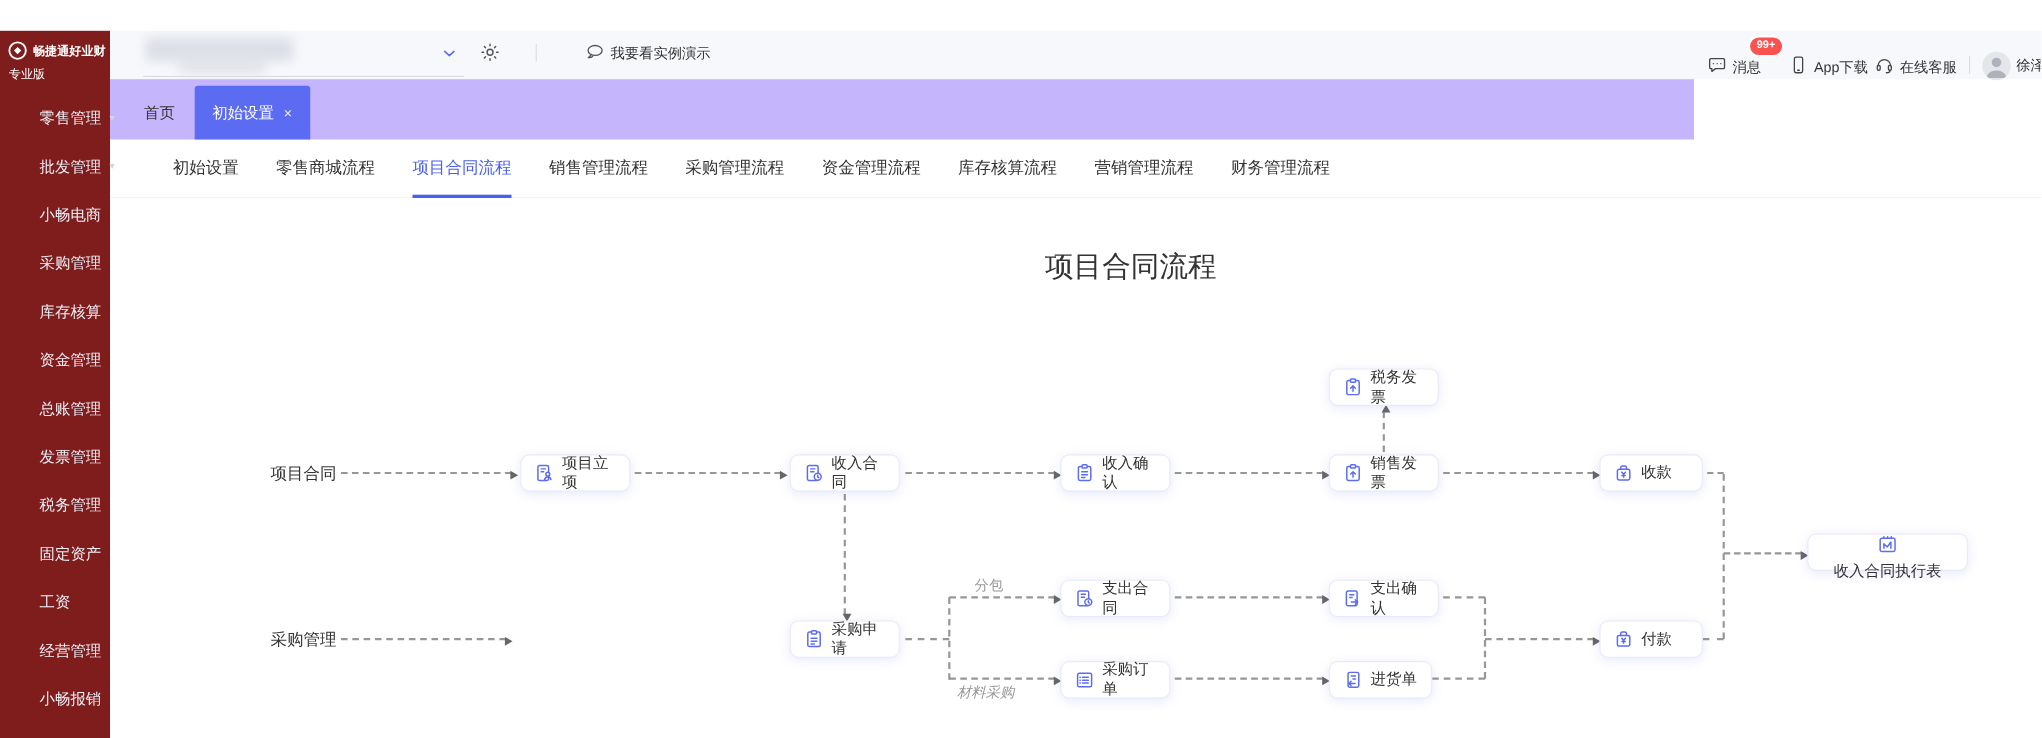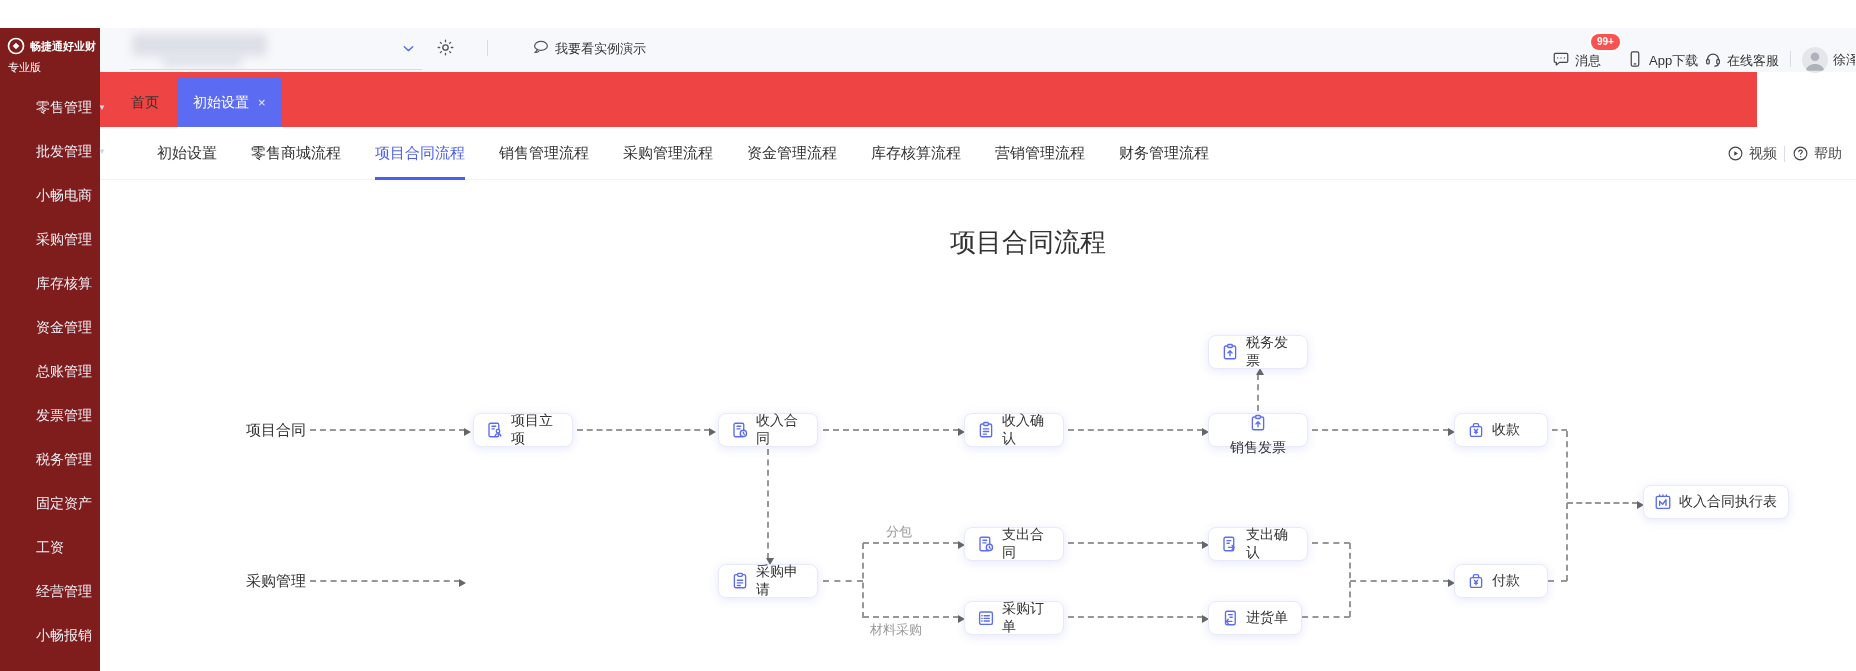--- a/index.html
+++ b/index.html
@@ -2,21 +2,21 @@
 <html><head>
 <meta charset="utf-8">
 <style>
   * { margin:0; padding:0; box-sizing:border-box; }
   html,body { width:1856px; height:671px; overflow:hidden; background:#fff;
     font-family:"Liberation Sans","DejaVu Sans",sans-serif; }
   .abs { position:absolute; }
 
   
   .hdr-band { position:absolute; left:0; top:28px; width:1856px; height:44px; background:#f7f8fb; }
-  .tab-band { position:absolute; left:0; top:72px; width:1757px; height:55px; background:#ef4444; }
+  .tab-band { position:absolute; left:0; top:72px; width:1540px; height:55px; background:#c4b5fd; }
 
   .blur-blob { position:absolute; background:#c7ccd6; filter:blur(5px); opacity:.55; border-radius:3px; }
   .company-line { position:absolute; left:130px; top:41px; width:292px; height:0; border-bottom:1px solid #d8dbe2; }
 
   .hdr-item { display:flex; align-items:center; gap:5px; font-size:13px; color:#333; cursor:pointer; }
   .hdr-divider { width:1px; height:16px; background:#d9dce2; }
 
   .badge { position:absolute; left:1591px; top:6px; height:16px; padding:0 6px; background:#fa5151;
     border-radius:9px; color:#fff; font-size:10px; font-weight:bold; line-height:16px;
     box-shadow:0 0 0 2px #fff; z-index:3; }
@@ -190,47 +190,29 @@
     <span class="wtab">初始设置</span>
     <span class="wtab">零售商城流程</span>
     <span class="wtab active">项目合同流程</span>
     <span class="wtab">销售管理流程</span>
     <span class="wtab">采购管理流程</span>
     <span class="wtab">资金管理流程</span>
     <span class="wtab">库存核算流程</span>
     <span class="wtab">营销管理流程</span>
     <span class="wtab">财务管理流程</span>
 
-    <div class="wtabs-right">
-      <span style="display:flex;align-items:center;gap:5px;cursor:pointer;">
-        <svg width="17" height="17" viewBox="0 0 24 24" fill="none" stroke="#444" stroke-width="1.6">
-            <circle cx="12" cy="12" r="9"></circle>
-            <path d="M10.2 8.7l5.3 3.3-5.3 3.3z" fill="#444" stroke="none"></path>
-          </svg>
-        <span>视频</span>
-      </span>
-      <span class="hdr-divider"></span>
-      <span style="display:flex;align-items:center;gap:5px;cursor:pointer;">
-        <svg width="17" height="17" viewBox="0 0 24 24" fill="none" stroke="#444" stroke-width="1.6" stroke-linecap="round">
-            <circle cx="12" cy="12" r="9"></circle>
-            <path d="M9.6 9.4c.2-1.3 1.2-2.2 2.5-2.2 1.4 0 2.4.9 2.4 2.1 0 1-.6 1.5-1.3 2-.7.4-1 .9-1 1.7"></path>
-            <path d="M12.1 16.4h.1"></path>
-          </svg>
-        <span>帮助</span>
-      </span>
-    </div>
   </div>
 
   <div class="canvas">
     <div class="flow-title">项目合同流程</div>
 
     <div class="row-label" style="left:146px; top:241px;">项目合同</div>
     <div class="row-label" style="left:146px; top:392px;">采购管理</div>
     <div class="branch-label" style="left:786px; top:343px;">分包</div>
-    <div class="branch-label" style="left:770px; top:441px;">材料采购</div>
+    <div class="branch-label" style="left:770px; top:441px;font-style:italic;">材料采购</div>
 
     <div class="h arr-r" style="left:210px; top:249px; width:155px;"></div>
     <div class="h arr-r" style="left:477px; top:249px; width:133px;"></div>
     <div class="h arr-r" style="left:723px; top:249px; width:136px;"></div>
     <div class="h arr-r" style="left:968px; top:249px; width:135px;"></div>
     <div class="h arr-r" style="left:1212px; top:249px; width:137px;"></div>
     <div class="h" style="left:1452px; top:249px; width:15px;"></div>
     <div class="v arr-u" style="left:1157px; top:194px; height:37px;"></div>
     <div class="v arr-d" style="left:667px; top:269px; height:110px;"></div>
     <div class="h arr-r" style="left:210px; top:400px; width:150px;"></div>
@@ -267,21 +249,21 @@
       <span>收入合同</span>
     </div>
     <div class="node" style="left:864px; top:233px; width:100px;">
       <svg width="18" height="18" viewBox="0 0 24 24" fill="none" stroke="#5b6cf2" stroke-width="1.8" stroke-linecap="round" stroke-linejoin="round">
           <rect x="4.5" y="4" width="15" height="17" rx="2"></rect>
           <rect x="9" y="2" width="6" height="4" rx="1" fill="#fff"></rect>
           <path d="M8.5 10.5h7M8.5 14h7M8.5 17.5h4"></path>
         </svg>
       <span>收入确认</span>
     </div>
-    <div class="node" style="left:1108px; top:233px; width:100px;flex-direction:column;">
+    <div class="node" style="left:1108px; top:233px; width:100px;">
       <svg width="18" height="18" viewBox="0 0 24 24" fill="none" stroke="#5b6cf2" stroke-width="1.8" stroke-linecap="round" stroke-linejoin="round">
           <rect x="4.5" y="4" width="15" height="17" rx="2"></rect>
           <rect x="9" y="2" width="6" height="4" rx="1" fill="#fff"></rect>
           <path d="M12 17v-6M9.2 13.2L12 10.4l2.8 2.8"></path>
         </svg>
       <span>销售发票</span>
     </div>
     <div class="node" style="left:1354px; top:233px; width:94px;">
       <svg width="18" height="18" viewBox="0 0 24 24" fill="none" stroke="#5b6cf2" stroke-width="1.8" stroke-linecap="round" stroke-linejoin="round">
           <rect x="4.5" y="7.5" width="15" height="13" rx="2"></rect>
@@ -291,21 +273,21 @@
       <span>收款</span>
     </div>
     <div class="node" style="left:1108px; top:155px; width:100px;">
       <svg width="18" height="18" viewBox="0 0 24 24" fill="none" stroke="#5b6cf2" stroke-width="1.8" stroke-linecap="round" stroke-linejoin="round">
           <rect x="4.5" y="4" width="15" height="17" rx="2"></rect>
           <rect x="9" y="2" width="6" height="4" rx="1" fill="#fff"></rect>
           <path d="M12 17v-6M9.2 13.2L12 10.4l2.8 2.8"></path>
         </svg>
       <span>税务发票</span>
     </div>
-    <div class="node" style="left:1543px; top:305px; width:146px; padding:0 10px;">
+    <div class="node" style="left:1543px; top:305px; width:146px; padding:0 10px;flex-direction:column;">
       <svg width="18" height="18" viewBox="0 0 24 24" fill="none" stroke="#5b6cf2" stroke-width="1.8" stroke-linecap="round" stroke-linejoin="round">
           <rect x="3" y="4.5" width="18" height="16" rx="2"></rect>
           <path d="M7.5 4.5v-2M12 4.5v-2M16.5 4.5v-2"></path>
           <path d="M7.5 16.5V11l4 4 4.5-6v7.5"></path>
         </svg>
       <span>收入合同执行表</span>
     </div>
 
     <div class="node" style="left:618px; top:384px; width:100px;">
       <svg width="18" height="18" viewBox="0 0 24 24" fill="none" stroke="#5b6cf2" stroke-width="1.8" stroke-linecap="round" stroke-linejoin="round">

